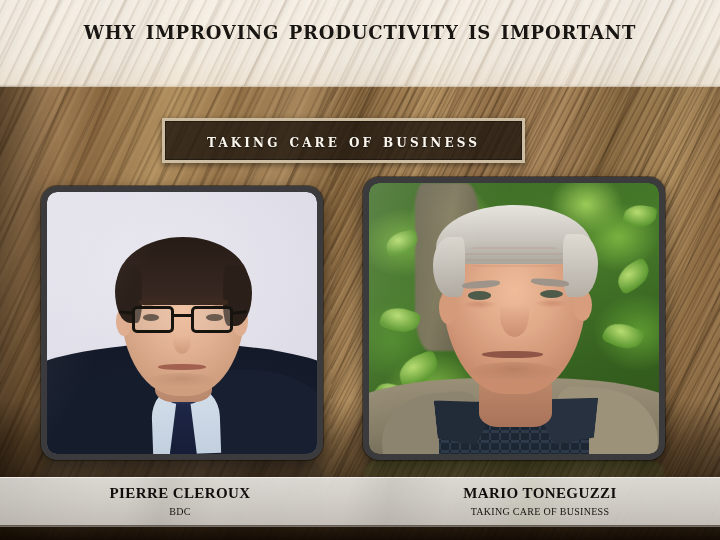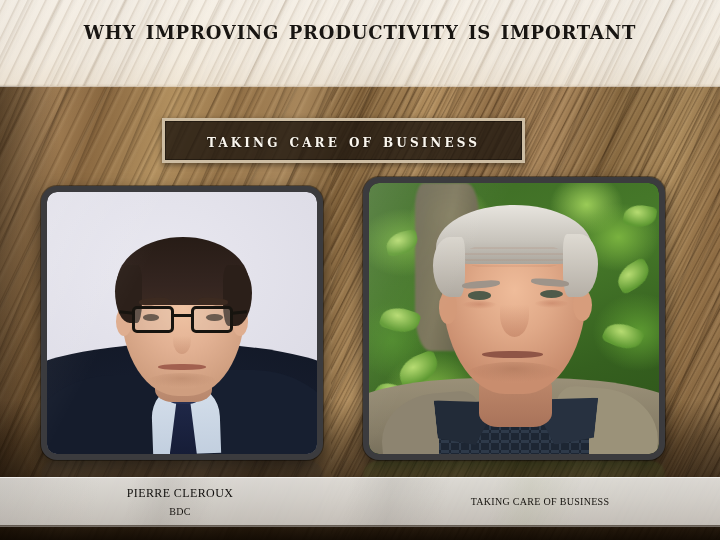--- a/index.html
+++ b/index.html
@@ -442,22 +442,22 @@
       linear-gradient(100deg, rgba(255,255,255,0) 68%, rgba(150,160,110,.12) 73%, rgba(255,255,255,0) 80%);
   }
   .name-cell {
     flex: 1 1 50%;
     display:flex; flex-direction:column;
     align-items:center; justify-content:center;
     position:relative; z-index:2;
   }
   .person-name {
     font-family: "Liberation Serif", "DejaVu Serif", serif;
-    font-weight: 400;
-    font-size: 12px;
+    font-weight: 700;
+    font-size: 15px;
     line-height: 19px;
     color: #100e0c;
     letter-spacing: .4px;
     white-space: nowrap;
   }
   .person-sub {
     font-family: "Liberation Serif", "DejaVu Serif", serif;
     font-weight: 400;
     font-size: 10px;
     line-height: 18px;
@@ -574,18 +574,19 @@
     <div class="reflect-fade"></div>
   </div>
 
   <div class="name-band">
     <div class="name-band-sheen"></div>
     <div class="name-cell">
       <div class="person-name">PIERRE CLEROUX</div>
       <div class="person-sub">BDC</div>
     </div>
     <div class="name-cell">
+      <div class="person-name">MARIO TONEGUZZI</div>
       <div class="person-sub">TAKING CARE OF BUSINESS</div>
     </div>
   </div>
   <div class="band-bottom-dark"></div>
 
 </div>
 
 </body></html>

